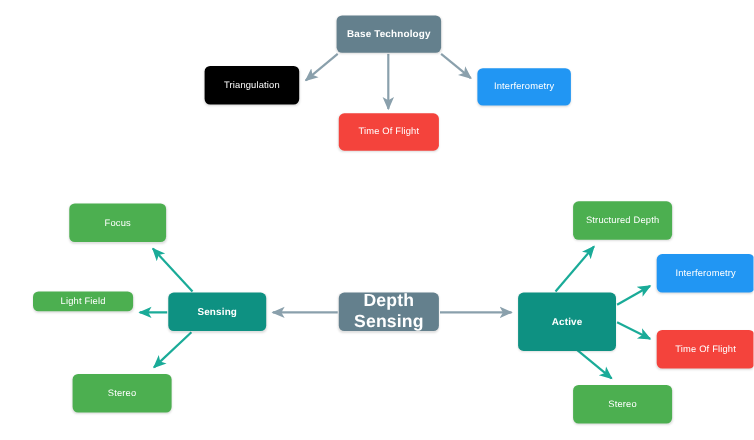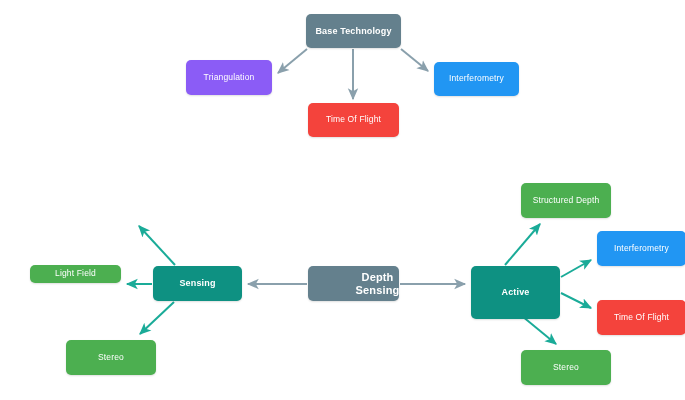--- a/index.html
+++ b/index.html
@@ -38,22 +38,21 @@
     z-index: 5;
     box-shadow: 0 1px 2px rgba(0,0,0,0.13);
     user-select: none;
   }
   .node.root {
     font-weight: bold;
     font-size: 9px;
   }
   .node.big {
     font-weight: bold;
-    font-size: 11px;
-    padding-left: 48px;
+    font-size: 16px;
   }
   .node-label {
     pointer-events: none;
     display: block;
     padding: 0 4px;
   }
 </style>
 </head>
 <body>
 
@@ -107,21 +106,21 @@
     </g>
     <g>
       <path d="M489,302 L540,344" stroke="#1aab98" stroke-width="2" fill="none" marker-end="url(#arrow-teal)"></path>
     </g>
   </svg>
 
   <div class="node root" style="left: 290px; top: 14px; width: 95px; height: 34px; background: rgb(100, 128, 141);">
     <span class="node-label">Base Technology</span>
   </div>
 
-  <div class="node" style="left: 170px; top: 60px; width: 86px; height: 35px; background: #8b5cf6;">
+  <div class="node" style="left: 170px; top: 60px; width: 86px; height: 35px; background: #000000;">
     <span class="node-label">Triangulation</span>
   </div>
 
   <div class="node" style="left: 292px; top: 103px; width: 91px; height: 34px; background: rgb(244, 67, 60);">
     <span class="node-label">Time Of Flight</span>
   </div>
 
   <div class="node" style="left: 418px; top: 62px; width: 85px; height: 34px; background: rgb(33, 150, 243);">
     <span class="node-label">Interferometry</span>
   </div>
@@ -131,20 +130,23 @@
   </div>
 
   <div class="node root" style="left: 137px; top: 266px; width: 89px; height: 35px; background: rgb(14, 145, 130);">
     <span class="node-label">Sensing</span>
   </div>
 
   <div class="node root" style="left: 455px; top: 266px; width: 89px; height: 53px; background: rgb(14, 145, 130);">
     <span class="node-label">Active</span>
   </div>
 
+  <div class="node" style="left: 47px; top: 185px; width: 88px; height: 35px; background: rgb(76, 175, 80);">
+    <span class="node-label">Focus</span>
+  </div>
 
   <div class="node" style="left: 14px; top: 265px; width: 91px; height: 18px; background: rgb(76, 175, 80);">
     <span class="node-label">Light Field</span>
   </div>
 
   <div class="node" style="left: 50px; top: 340px; width: 90px; height: 35px; background: rgb(76, 175, 80);">
     <span class="node-label">Stereo</span>
   </div>
 
   <div class="node" style="left: 505px; top: 183px; width: 90px; height: 35px; background: rgb(76, 175, 80);">

